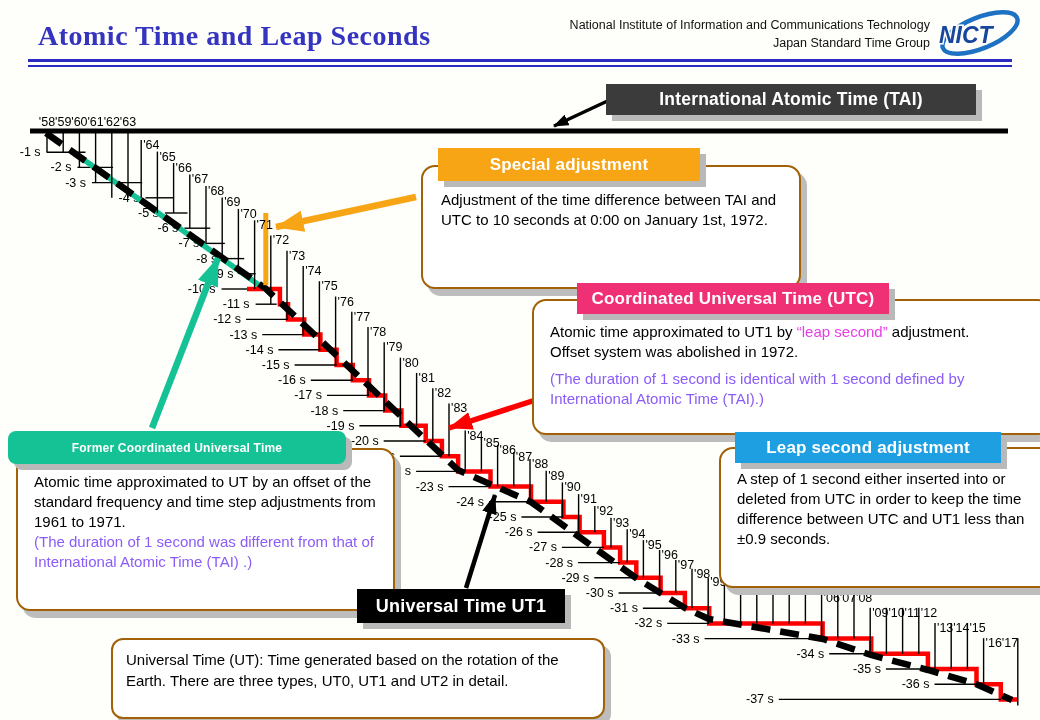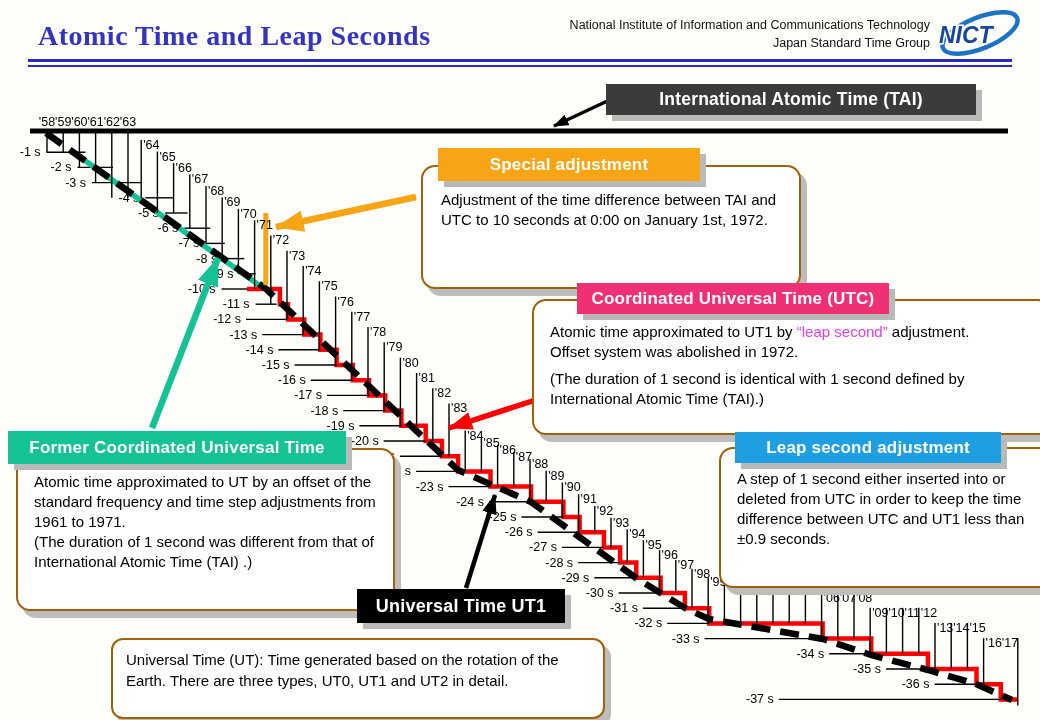--- a/index.html
+++ b/index.html
@@ -11,21 +11,21 @@
        line-height:18px;color:#111;}
   .logo{position:absolute;right:10px;top:6px;width:100px;height:56px;}
   .rule1{position:absolute;left:28px;top:59px;width:984px;height:3px;background:#2B2BBF;}
   .rule2{position:absolute;left:28px;top:65px;width:984px;height:2px;background:#2B2BBF;}
   svg.diag{position:absolute;left:0;top:0;}
   .hdr{position:absolute;color:#fff;font-weight:bold;font-size:17px;display:flex;
        align-items:center;justify-content:center;box-shadow:6px 6px 0 #b9b9b9;
        white-space:nowrap;letter-spacing:0.2px;}
   .bubble{position:absolute;background:#fff;border:2px solid #a16207;border-radius:14px;
           box-shadow:6px 7px 0 #bdbdbd;font-size:15px;line-height:20px;color:#000;}
-  .note-teal{color:#000000;}
+  .note-teal{color:#8b5cf6;}
 </style>
 </head>
 <body>
 
 <div class="stage">
 
   <div class="title">Atomic Time and Leap Seconds</div>
 
   <div class="org">
     <div>National Institute of  Information  and Communications  Technology</div>
@@ -275,21 +275,21 @@
     <div><span>Atomic time approximated to UT1 by </span><span style="color:#E93CE9">“leap second”</span><span> adjustment.</span></div>
     <div>Offset  system  was abolished  in 1972.</div>
     <div class="note-teal" style="margin-top:7px;">(The  duration  of 1 second  is identical  with 1 second  defined by International  Atomic Time  (TAI).)</div>
   </div>
   <div class="hdr" style="left:577px;top:283px;width:312px;height:31px;background:#EF3075;">Coordinated Universal Time (UTC)</div>
 
   <div class="bubble" style="left:16px;top:448px;width:345px;height:137px;padding:22px 14px 0 16px;">
     <div>Atomic time approximated to UT by an offset of the standard frequency and  time step adjustments  from 1961 to 1971.</div>
     <div class="note-teal">(The duration of 1 second was different from that  of International  Atomic Time  (TAI)  .)</div>
   </div>
-  <div class="hdr" style="left:8px;top:431px;width:338px;height:33px;background:#15C295;font-size:17px;">Former Coordinated Universal Time</div>
+  <div class="hdr" style="left:8px;top:431px;width:338px;height:33px;background:#15C295;font-size:12px;border-radius:8px;">Former Coordinated Universal Time</div>
 
   <div class="bubble" style="left:719px;top:447px;width:314px;height:117px;padding:20px 12px 0 16px;">
     <span>A step of 1 second  either inserted into or deleted from  UTC in order to keep the  time difference  between UTC and UT1  less than  ±0.9 seconds.</span>
   </div>
   <div class="hdr" style="left:735px;top:432px;width:266px;height:31px;background:#1D9FE1;">Leap second adjustment</div>
 
   <div class="hdr" style="left:357px;top:589px;width:208px;height:34px;background:#000;font-size:18px;">Universal Time UT1</div>
   <div class="bubble" style="left:111px;top:638px;width:467px;height:59px;padding:9px 10px 9px 13px;border-radius:12px;line-height:21px;">
     <span>Universal  Time  (UT):  Time  generated  based on the  rotation  of the  Earth.   There  are  three  types,  UT0,  UT1  and  UT2 in detail.</span>
   </div>

